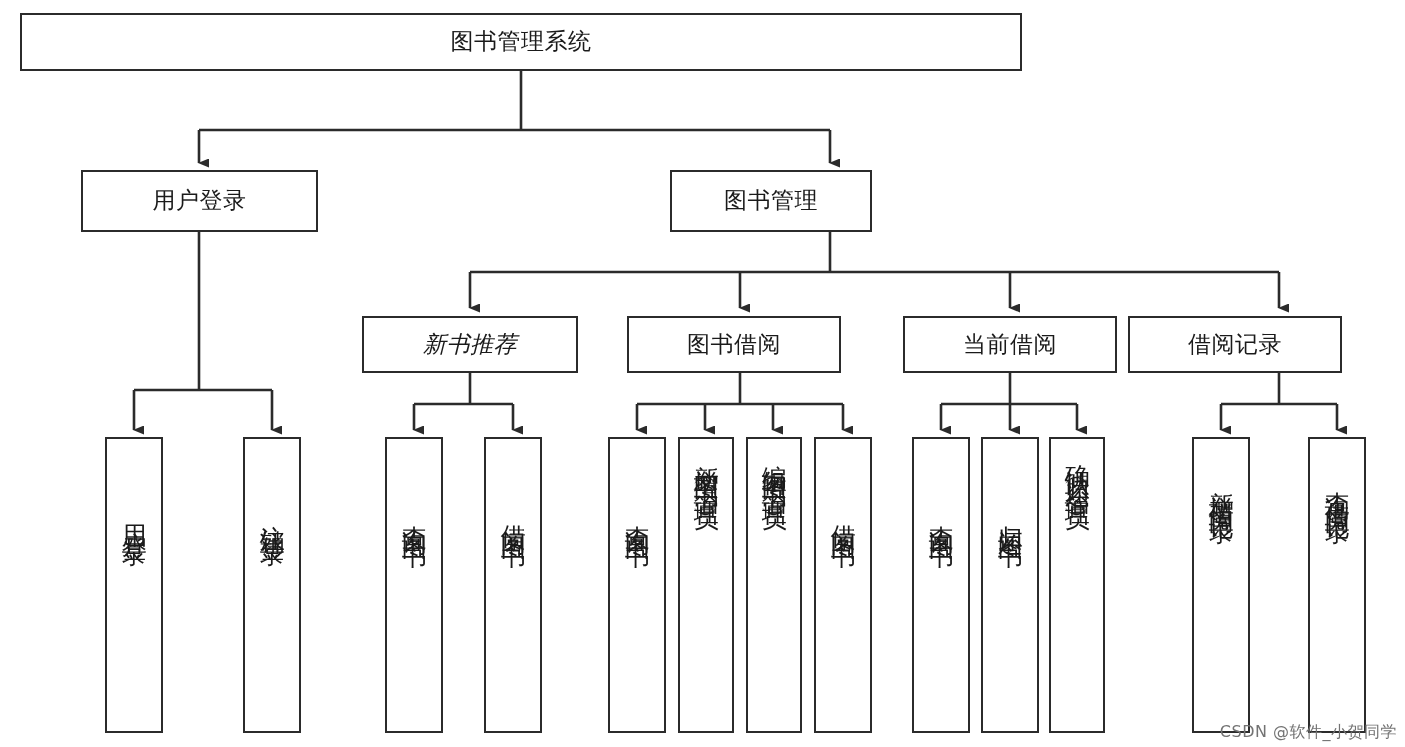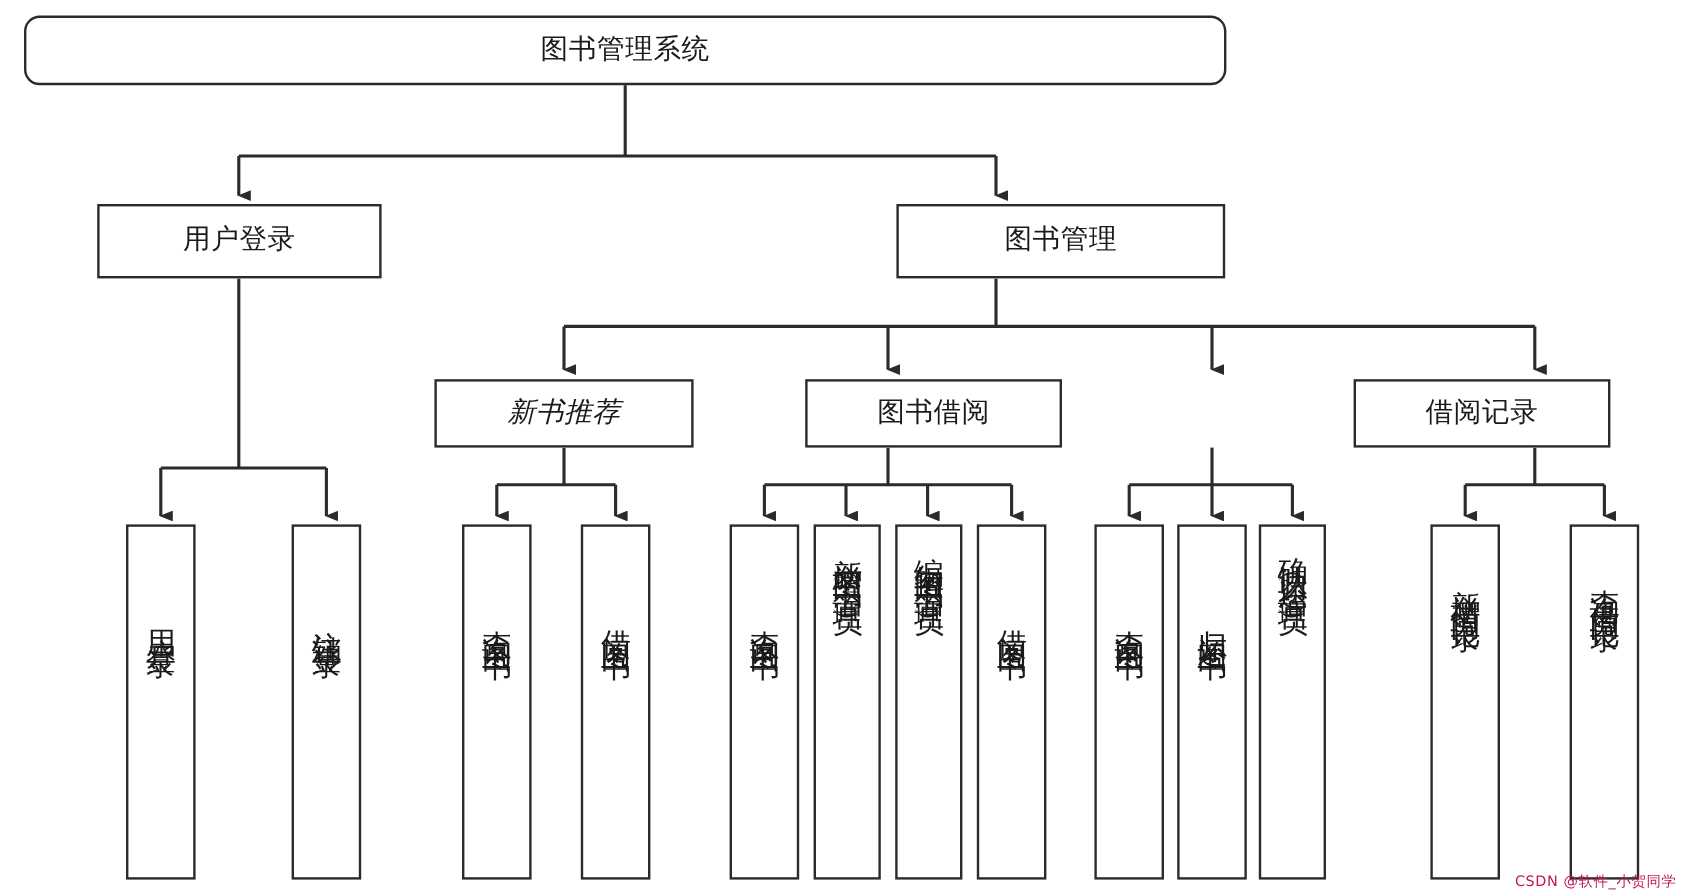--- a/index.html
+++ b/index.html
@@ -53,22 +53,22 @@
     font-size:25px;
     line-height:1.18;
     letter-spacing:6px;
     white-space:nowrap;
     margin:0 auto;
   }
   .watermark{
     position:absolute;
     right:8px;
     bottom:4px;
-    font-size:12px;
-    color:#be185d;
+    font-size:16px;
+    color:#737373;
     letter-spacing:0.5px;
     z-index:5;
     white-space:nowrap;
   }
 </style>
 </head>
 <body>
 
 <div id="canvas">
 
@@ -116,40 +116,43 @@
       <line x1="1010" y1="404" x2="1010" y2="430" marker-end="url(#arw)"></line>
       <line x1="1077" y1="404" x2="1077" y2="430" marker-end="url(#arw)"></line>
 
       <line x1="1279" y1="373" x2="1279" y2="404"></line>
       <line x1="1221" y1="404" x2="1337" y2="404"></line>
       <line x1="1221" y1="404" x2="1221" y2="430" marker-end="url(#arw)"></line>
       <line x1="1337" y1="404" x2="1337" y2="430" marker-end="url(#arw)"></line>
     </g>
   </svg>
 
-  <div class="node h-node root" style="left:20px;top:13px;width:1002px;height:58px;border-radius:13px;">
+  <div class="node h-node root" style="left:20px;top:13px;width:1002px;height:58px;">
     <span class="lbl">图书管理系统</span>
   </div>
 
   <div class="node h-node" style="left:81px;top:170px;width:237px;height:62px;">
     <span class="lbl">用户登录</span>
   </div>
 
-  <div class="node h-node" style="left:747px;top:170px;width:274px;height:62px;">
+  <div class="node h-node" style="left:670px;top:170px;width:202px;height:62px;">
     <span class="lbl">图书管理</span>
   </div>
 
   <div class="node h-node" style="left:362px;top:316px;width:216px;height:57px;font-style:italic;">
     <span class="lbl">新书推荐</span>
   </div>
 
-  <div class="node h-node" style="left:671px;top:316px;width:214px;height:57px;">
+  <div class="node h-node" style="left:627px;top:316px;width:214px;height:57px;">
     <span class="lbl">图书借阅</span>
   </div>
 
+  <div class="node h-node" style="left:903px;top:316px;width:214px;height:57px;">
+    <span class="lbl">当前借阅</span>
+  </div>
 
   <div class="node h-node" style="left:1128px;top:316px;width:214px;height:57px;">
     <span class="lbl">借阅记录</span>
   </div>
 
   <div class="node v-node" style="left:105px;top:437px;width:58px;height:296px;padding-top:66px;">
     <span class="lbl">用户登录</span>
   </div>
   <div class="node v-node" style="left:243px;top:437px;width:58px;height:296px;padding-top:66px;">
     <span class="lbl">注销登录</span>

